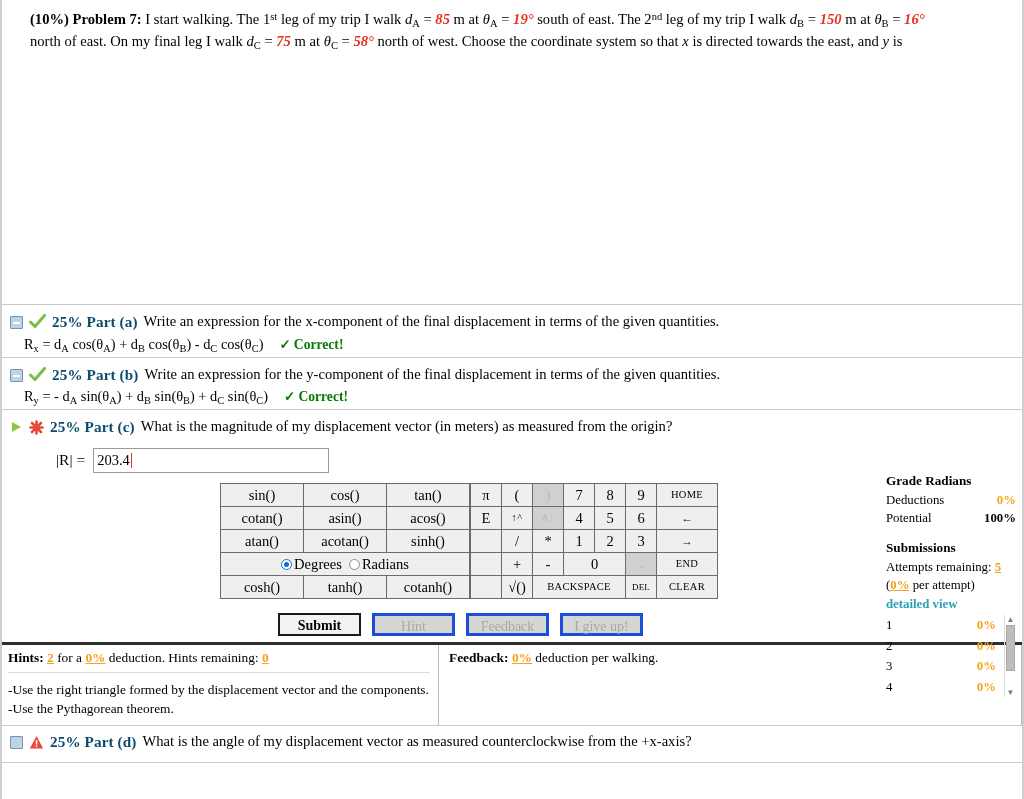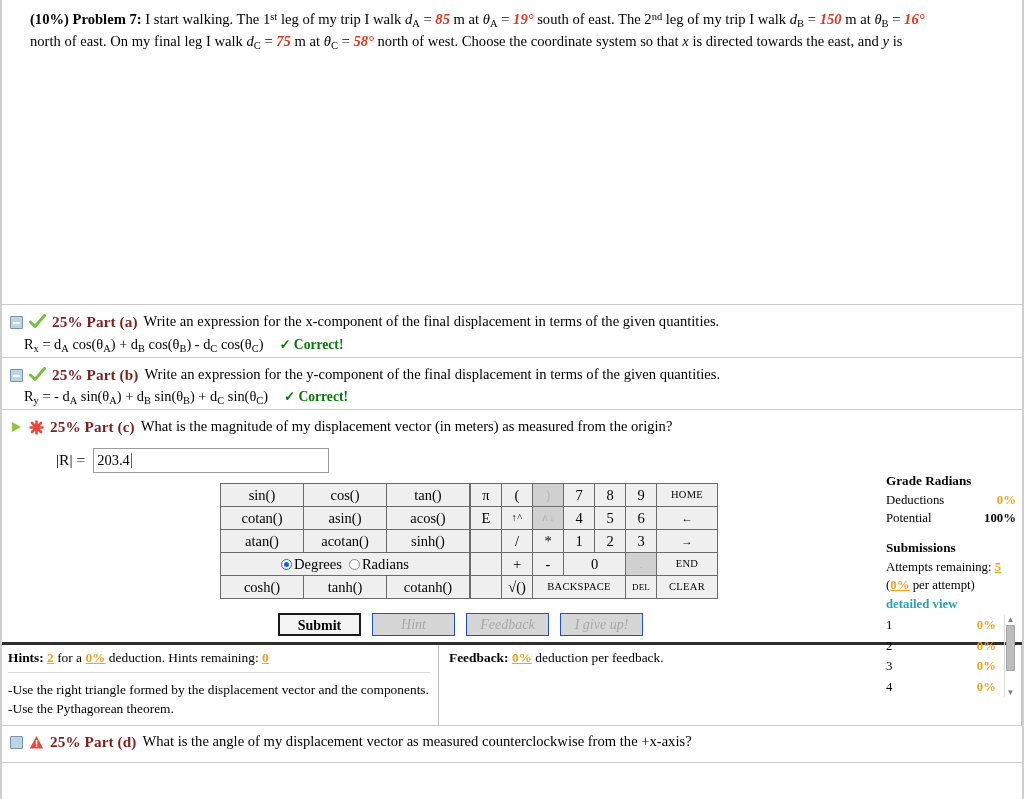--- a/index.html
+++ b/index.html
@@ -41,21 +41,21 @@
     margin: 0; height: 0;
   }
 
   
   .part-block { padding: 7px 10px 2px 8px; }
   .part-head {
     display: flex; align-items: flex-start;
     gap: 6px; line-height: 1.35;
   }
   .part-pct {
-    color: #7f1d1d; font-weight: bold; font-size: 15.2px;
+    color: #0c4a6e; font-weight: bold; font-size: 15.2px;
     white-space: nowrap; letter-spacing: 0.1px;
   }
   .part-q { font-size: 14.6px; }
 
   
   .box-icon {
     width: 13px; height: 13px; flex: 0 0 13px;
     margin-top: 4px;
     border: 1px solid #7a93ab;
     background: #bcd3e8;
@@ -178,22 +178,21 @@
     width: 83px; height: 23px;
     line-height: 21px; text-align: center;
     box-sizing: border-box;
   }
   .btn.primary {
     background: #f3f3f3; color: #000;
     border: 2px solid #1a1a1a; font-weight: bold;
   }
   .btn.disabled {
     background: #d6d6d6; color: #a8a8a8;
-    border: 1px solid #1d4ed8;
-    font-style: italic;
+    border: 3px solid #1d4ed8;
   }
 
   
   .grade {
     position: absolute;
     left: 884px; top: 473px;
     width: 130px;
     font-size: 12.8px;
     font-family: "Liberation Serif", serif;
   }
@@ -487,21 +486,21 @@
         <b>Hints:</b>
         <span class="u-orange">2</span><span> for a </span><span class="u-orange">0%</span><span> deduction. Hints remaining: </span><span class="u-orange">0</span>
       </div>
       <hr class="hints-rule">
       <div class="hint-line">-Use the right triangle formed by the displacement vector and the components.</div>
       <div class="hint-line">-Use the Pythagorean theorem.</div>
     </div>
     <div class="hf-right">
       <div class="hf-head">
         <b>Feedback:</b>
-        <span class="u-orange">0%</span><span> deduction per feedback.</span>
+        <span class="u-orange">0%</span><span> deduction per walking.</span>
       </div>
     </div>
   </div>
 
   <div class="part-d-wrap">
     <div class="part-head">
       <span class="box-icon"></span>
       <span class="warn-icon">
         <svg width="15" height="15" viewBox="0 0 15 15">
           <path d="M7.5 1 L14.2 13.6 L0.8 13.6 Z" fill="#e8493b"></path>

